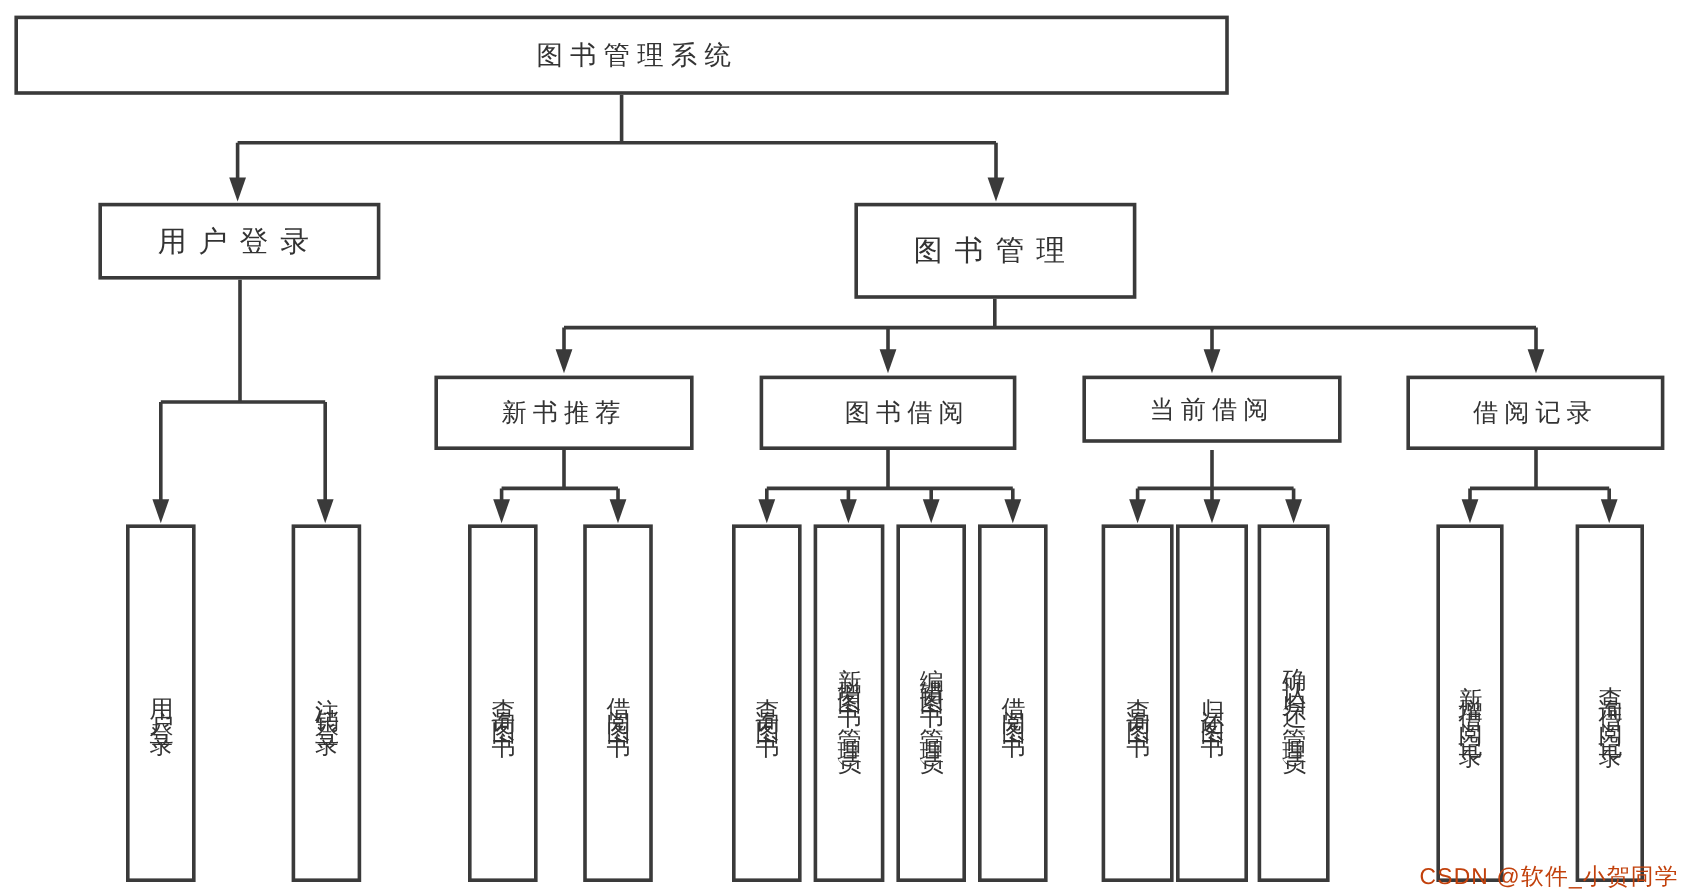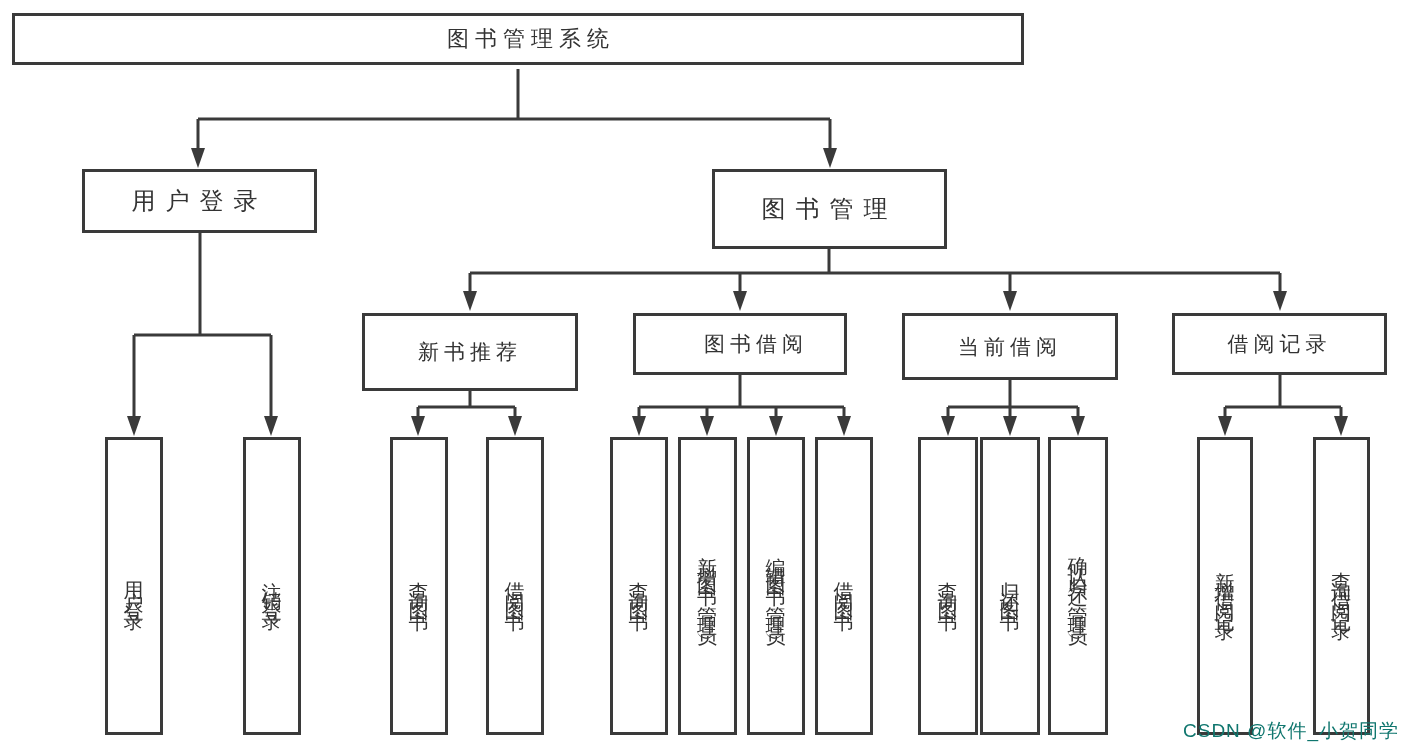--- a/index.html
+++ b/index.html
@@ -37,21 +37,21 @@
     font-size: 20px;
     letter-spacing: 10px;
     line-height: 1;
   }
   .watermark {
     position: absolute;
     left: 1183px;
     top: 718px;
     font-size: 19px;
     letter-spacing: 1px;
-    color: #0f766e;
+    color: #c2410c;
     z-index: 5;
     white-space: nowrap;
   }
 </style>
 </head>
 <body>
 
 <div class="canvas">
 
   <svg class="connectors" width="1405" height="747" viewBox="0 0 1405 747" xmlns="http://www.w3.org/2000/svg">
@@ -87,38 +87,38 @@
       <polygon points="769,416 783,416 776,436"></polygon>
       <polygon points="837,416 851,416 844,436"></polygon>
       <polygon points="941,416 955,416 948,436"></polygon>
       <polygon points="1003,416 1017,416 1010,436"></polygon>
       <polygon points="1071,416 1085,416 1078,436"></polygon>
       <polygon points="1218,416 1232,416 1225,436"></polygon>
       <polygon points="1334,416 1348,416 1341,436"></polygon>
     </g>
   </svg>
 
-  <div class="node lvl1" style="left:12px; top:13px; width:1012px; height:52px;padding-left:26px;">
+  <div class="node lvl1" style="left:12px; top:13px; width:1012px; height:66px;padding-left:26px;">
     <span>图书管理系统</span>
   </div>
 
   <div class="node lvl2" style="left:82px; top:169px; width:235px; height:64px;">
     <span>用户登录</span>
   </div>
   <div class="node lvl2" style="left:712px; top:169px; width:235px; height:80px;">
     <span>图书管理</span>
   </div>
 
-  <div class="node lvl3" style="left:362px; top:313px; width:216px; height:78px;">
+  <div class="node lvl3" style="left:362px; top:313px; width:216px; height:62px;">
     <span>新书推荐</span>
   </div>
   <div class="node lvl3" style="left:633px; top:313px; width:214px; height:62px;padding-left:32px;">
     <span>图书借阅</span>
   </div>
-  <div class="node lvl3" style="left:902px; top:313px; width:216px; height:67px;">
+  <div class="node lvl3" style="left:902px; top:313px; width:216px; height:56px;">
     <span>当前借阅</span>
   </div>
   <div class="node lvl3" style="left:1172px; top:313px; width:215px; height:62px;">
     <span>借阅记录</span>
   </div>
 
   <div class="node leaf" style="left:105px; top:437px; width:58px; height:298px;">
     <span class="vtext">用户登录</span>
   </div>
   <div class="node leaf" style="left:243px; top:437px; width:58px; height:298px;">

